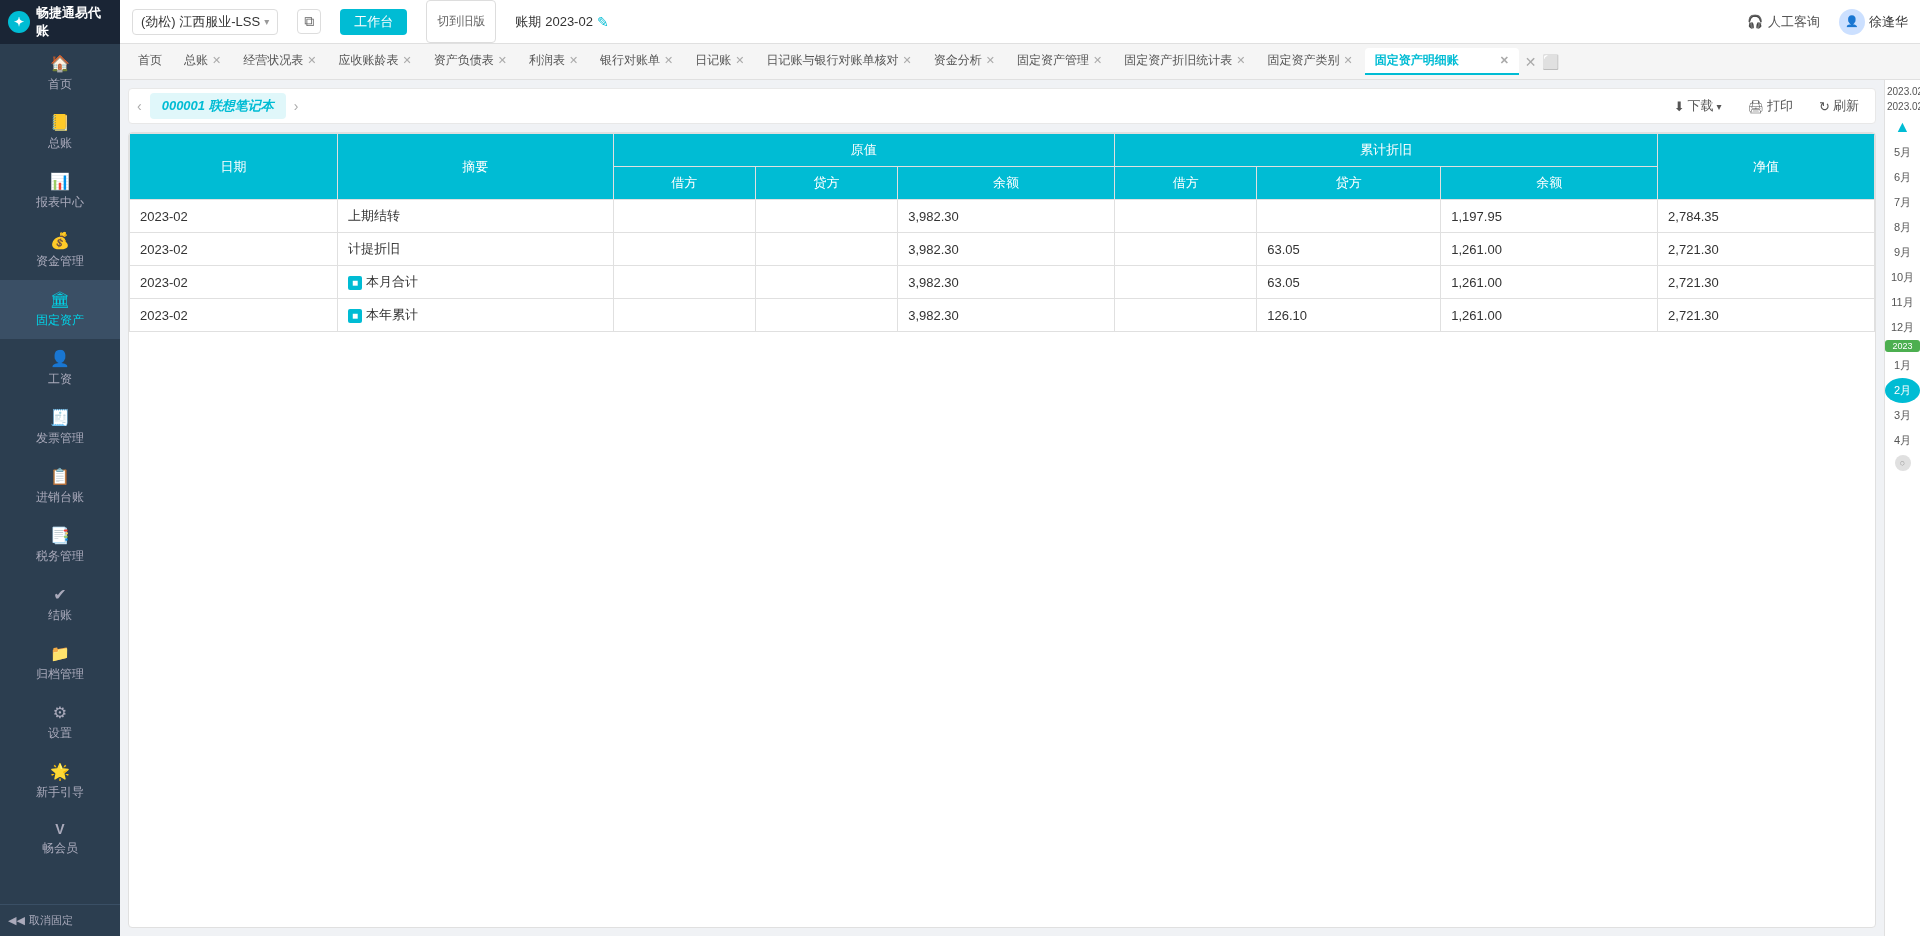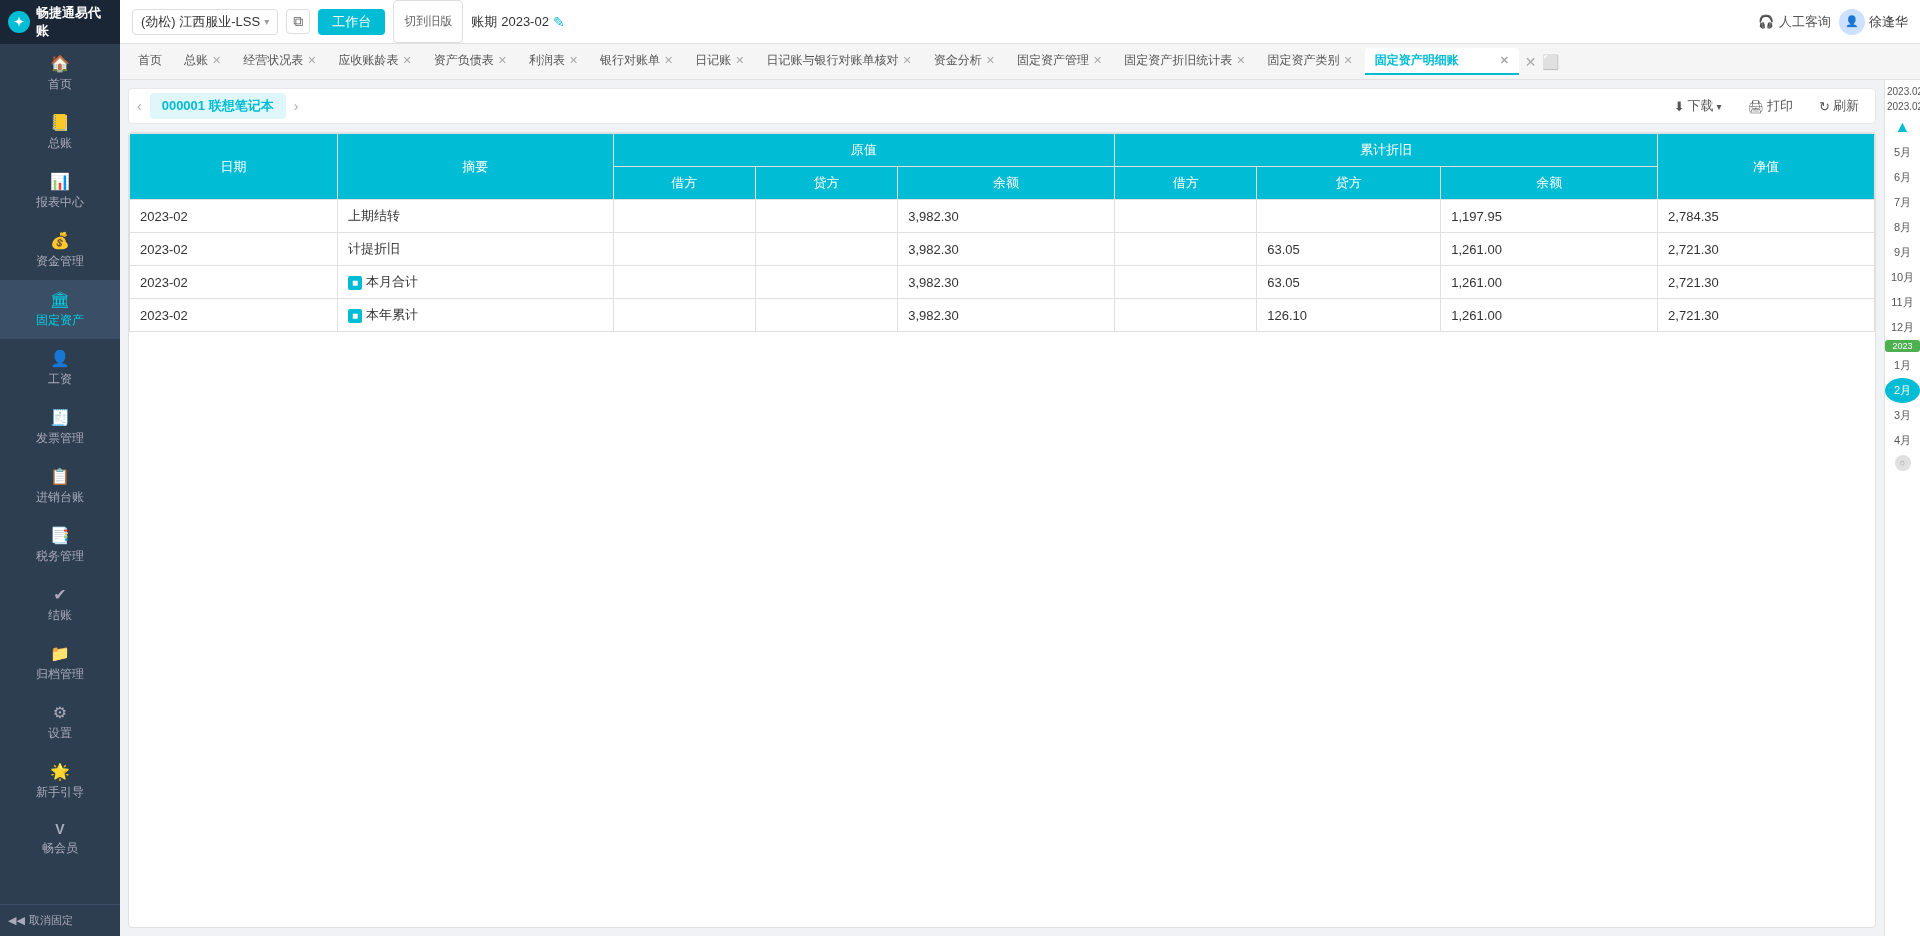--- a/index.html
+++ b/index.html
@@ -67,21 +67,21 @@
       overflow: hidden;
     }
 
     
     .topbar {
       background: #fff;
       height: 44px;
       display: flex;
       align-items: center;
       padding: 0 12px;
-      gap: 8px;
+      gap: 19px;
       border-bottom: 1px solid #e0e0e0;
       flex-shrink: 0;
     }
     .topbar-company {
       display: flex;
       align-items: center;
       gap: 4px;
       font-size: 13px;
       color: #333;
       border: 1px solid #ddd;
@@ -200,20 +200,21 @@
       border: 1px solid #e8e8e8;
     }
     .subtab-arrow { color: #aaa; cursor: pointer; font-size: 14px; }
     .subtab-item {
       padding: 4px 12px;
       font-size: 13px;
       cursor: pointer;
       border-radius: 4px;
       color: #333;
       background: transparent;
+      font-style: italic;
     }
     .subtab-item.active {
       background: #e0f7fa;
       color: #00bcd4;
       font-weight: bold;
     }
     .subtab-spacer { flex: 1; }
     .subtab-actions {
       display: flex;
       align-items: center;

